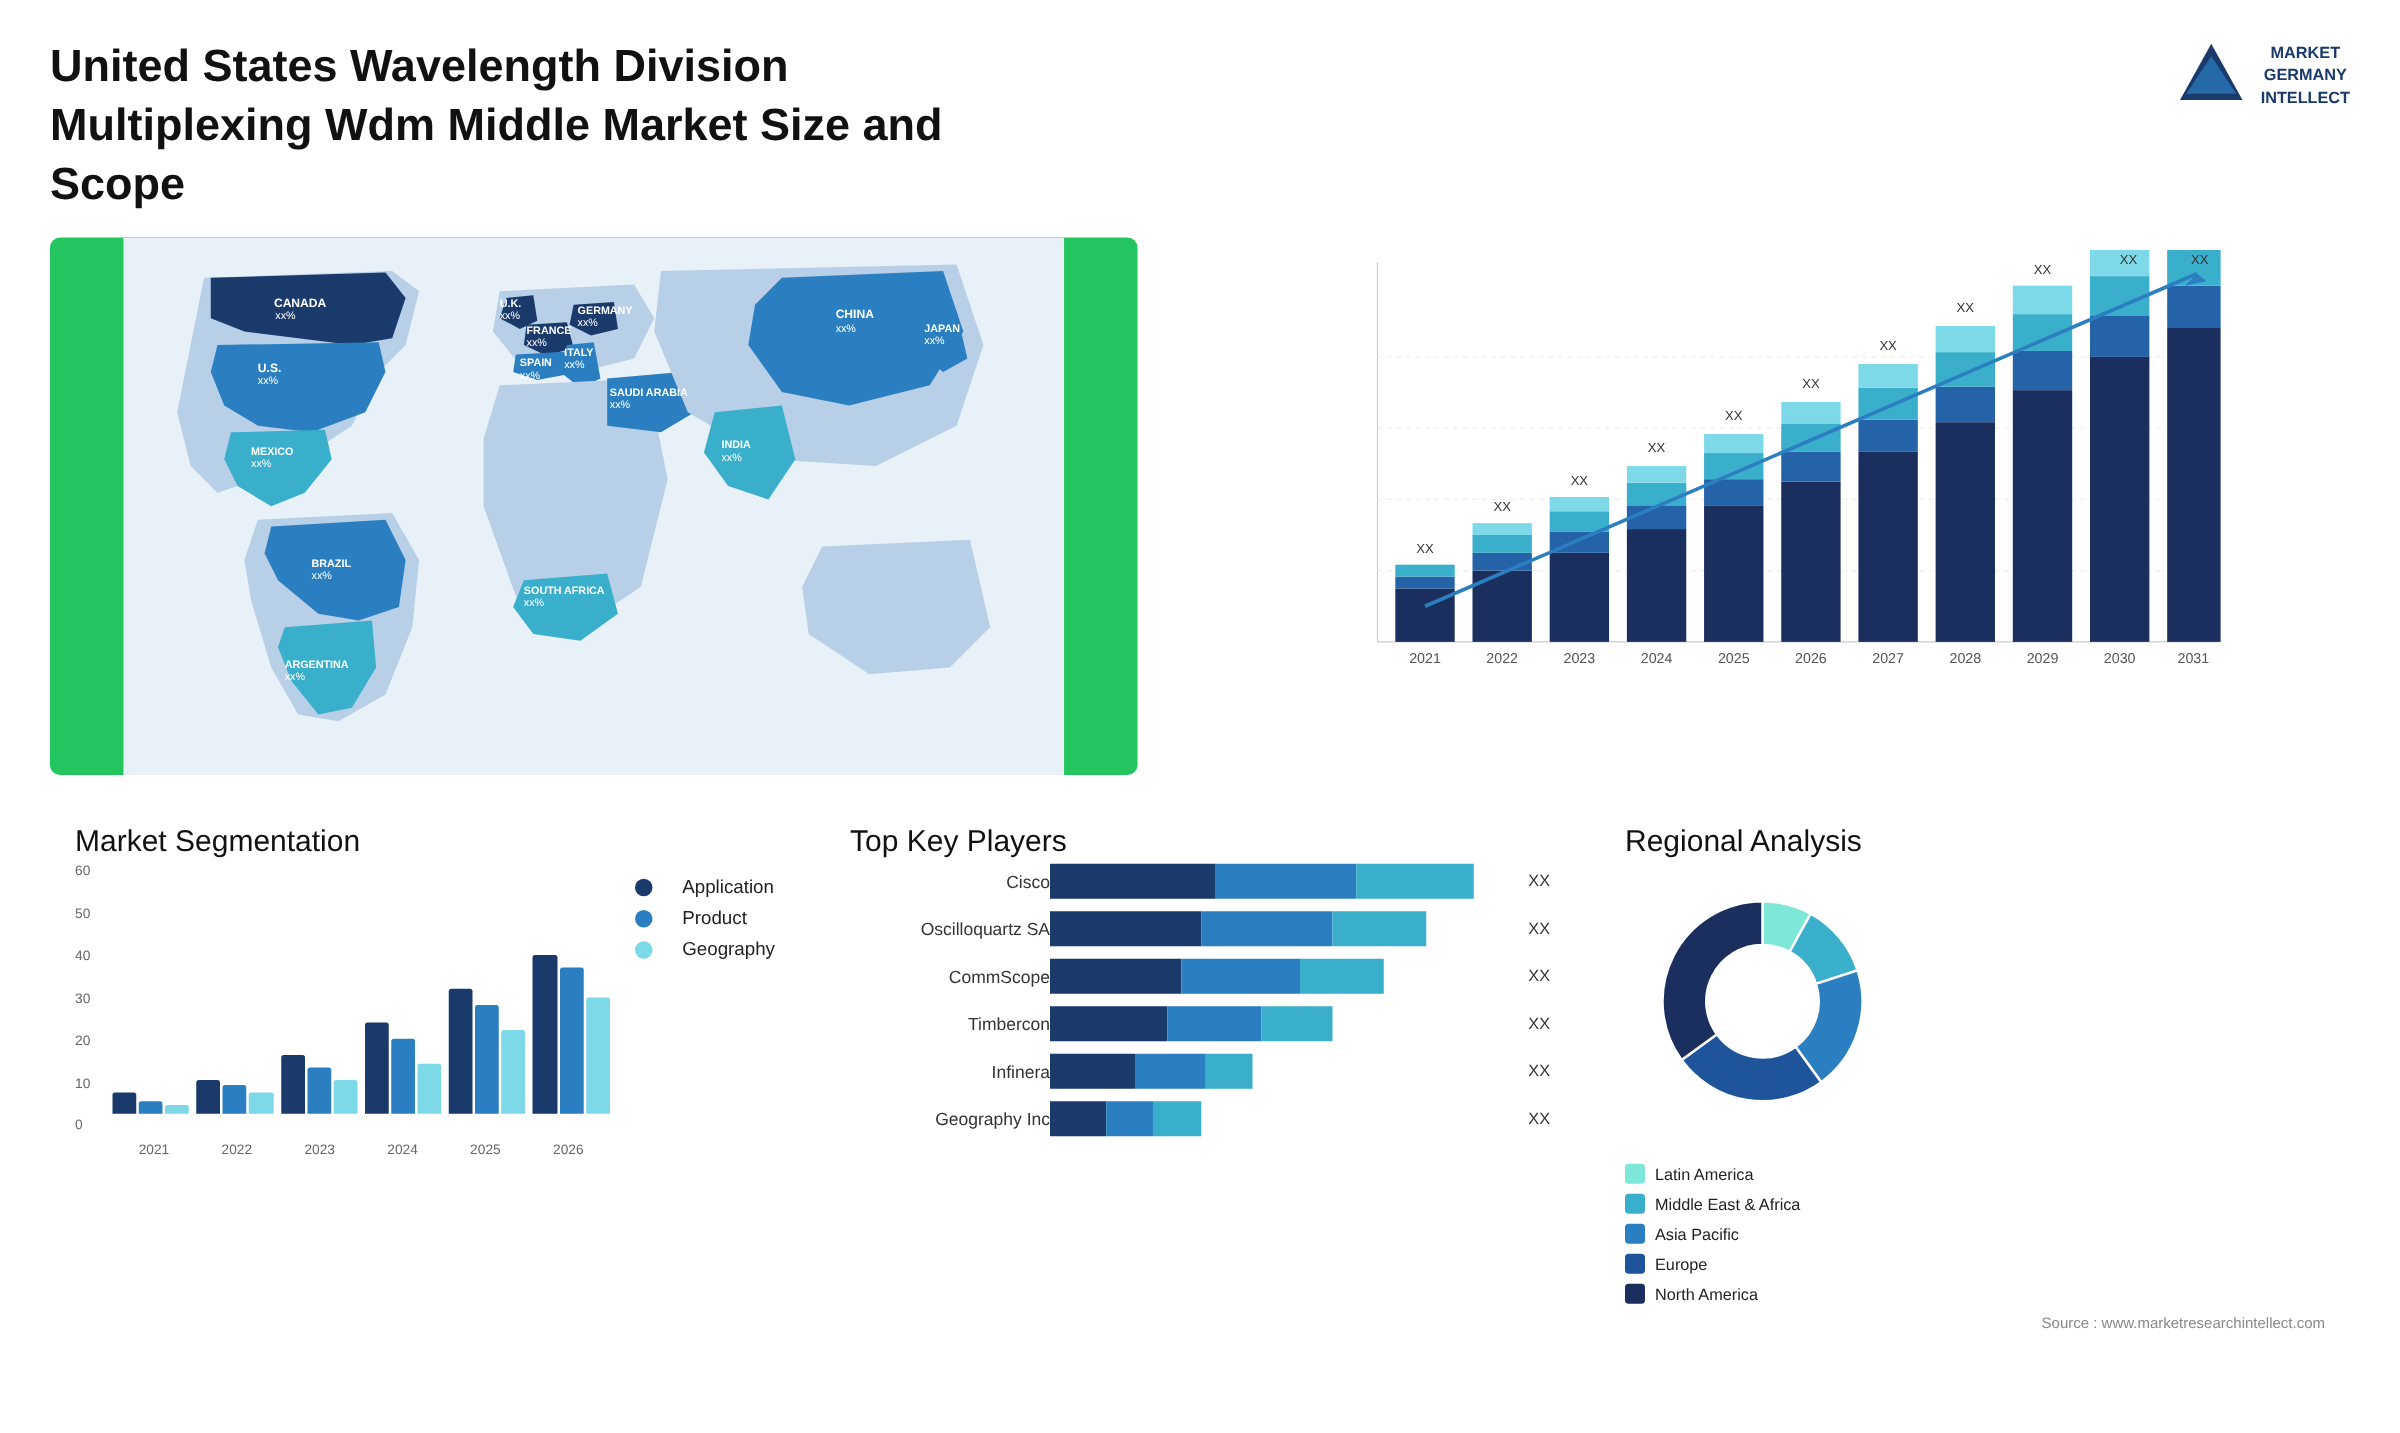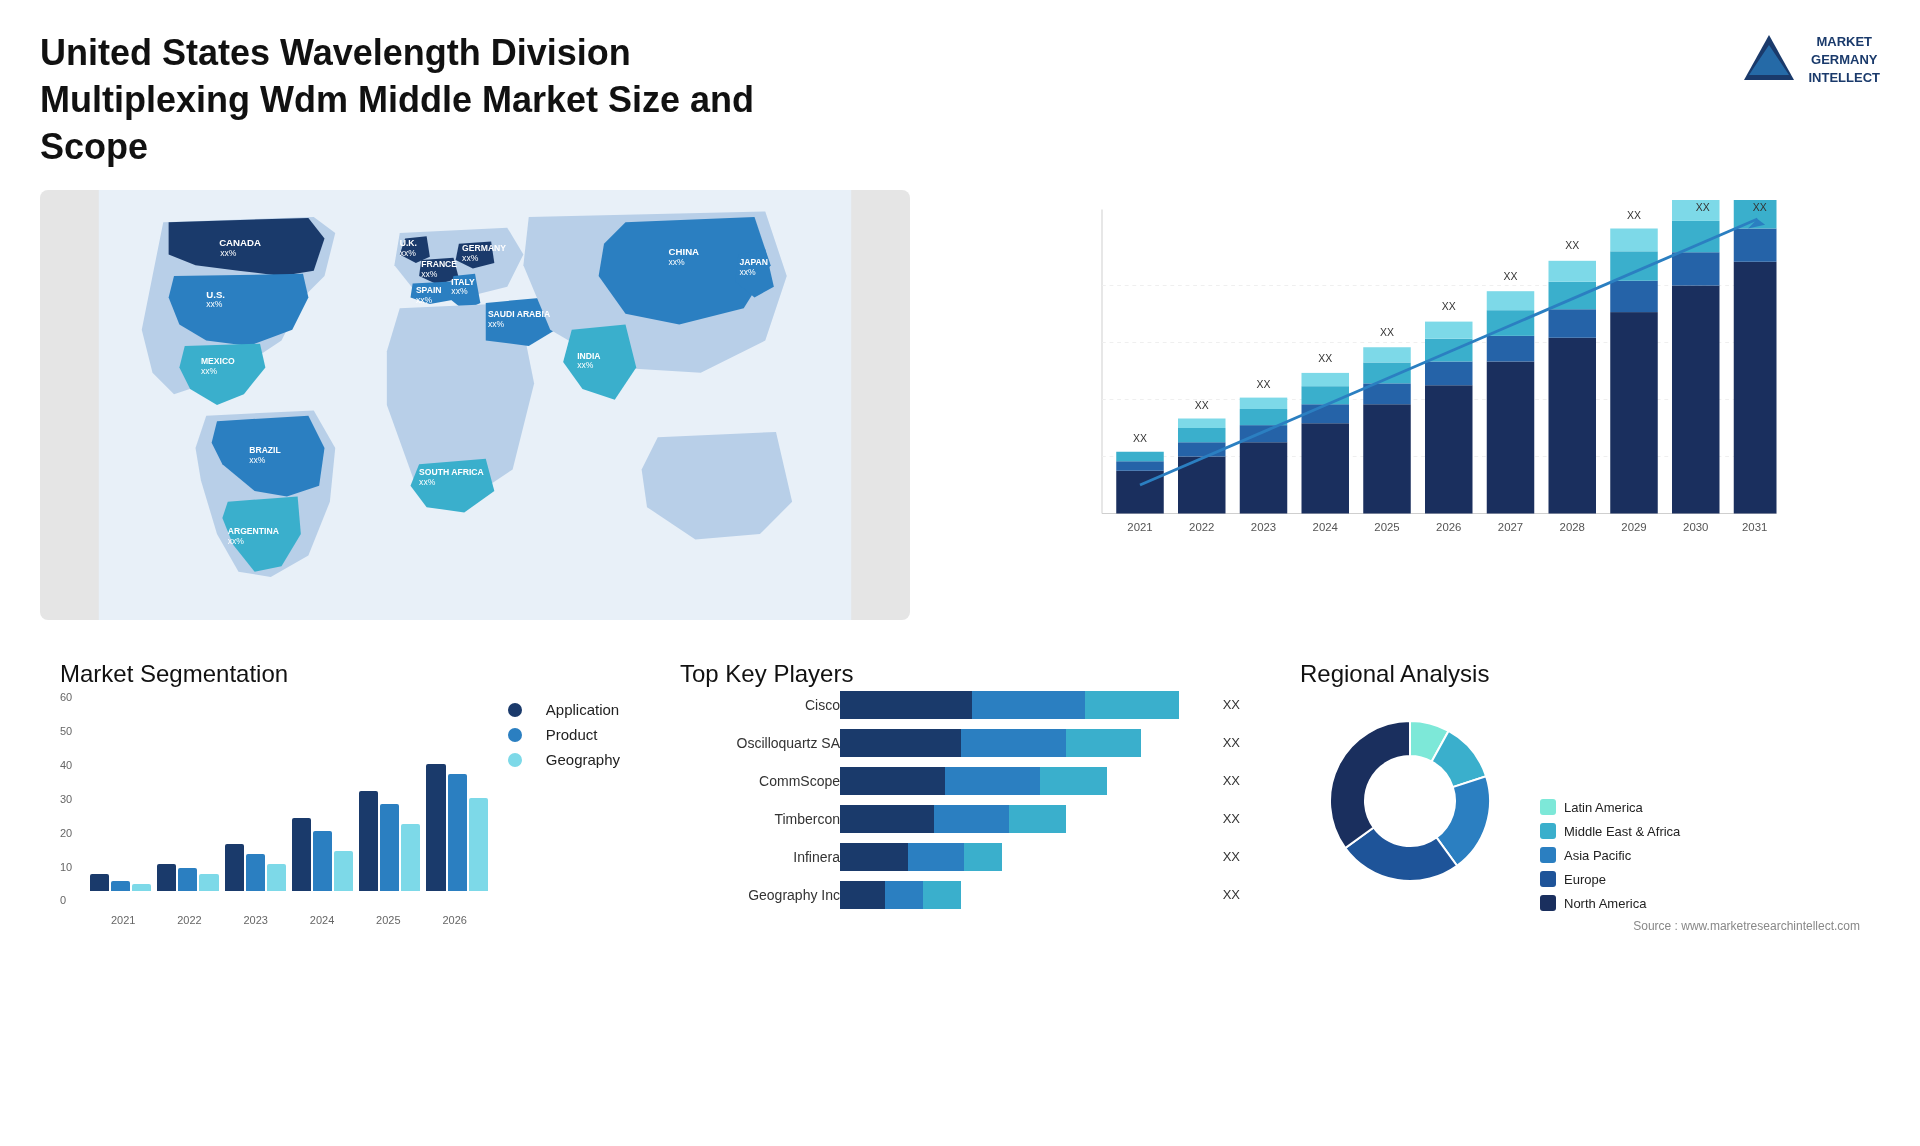--- a/index.html
+++ b/index.html
@@ -46,21 +46,21 @@
     
     .top-section {
       display: flex;
       gap: 30px;
       margin-bottom: 30px;
       height: 430px;
     }
     .map-container {
       flex: 1;
       position: relative;
-      background: #e5e5e5;
+      background: #22c55e;
       border-radius: 8px;
       overflow: hidden;
     }
     .chart-container {
       flex: 1;
       position: relative;
       padding: 10px 20px 40px 50px;
     }
 
     
@@ -136,22 +136,23 @@
     .player-xx {
       font-size: 13px;
       margin-left: 6px;
       color: #333;
       line-height: 28px;
     }
 
     
     .donut-area {
       display: flex;
-      align-items: flex-end;
+      align-items: flex-start;
       gap: 20px;
+      flex-direction: column;
     }
     .donut-svg {
       width: 220px;
       height: 220px;
       flex-shrink: 0;
     }
     .donut-legend {
       display: flex;
       flex-direction: column;
       gap: 8px;

